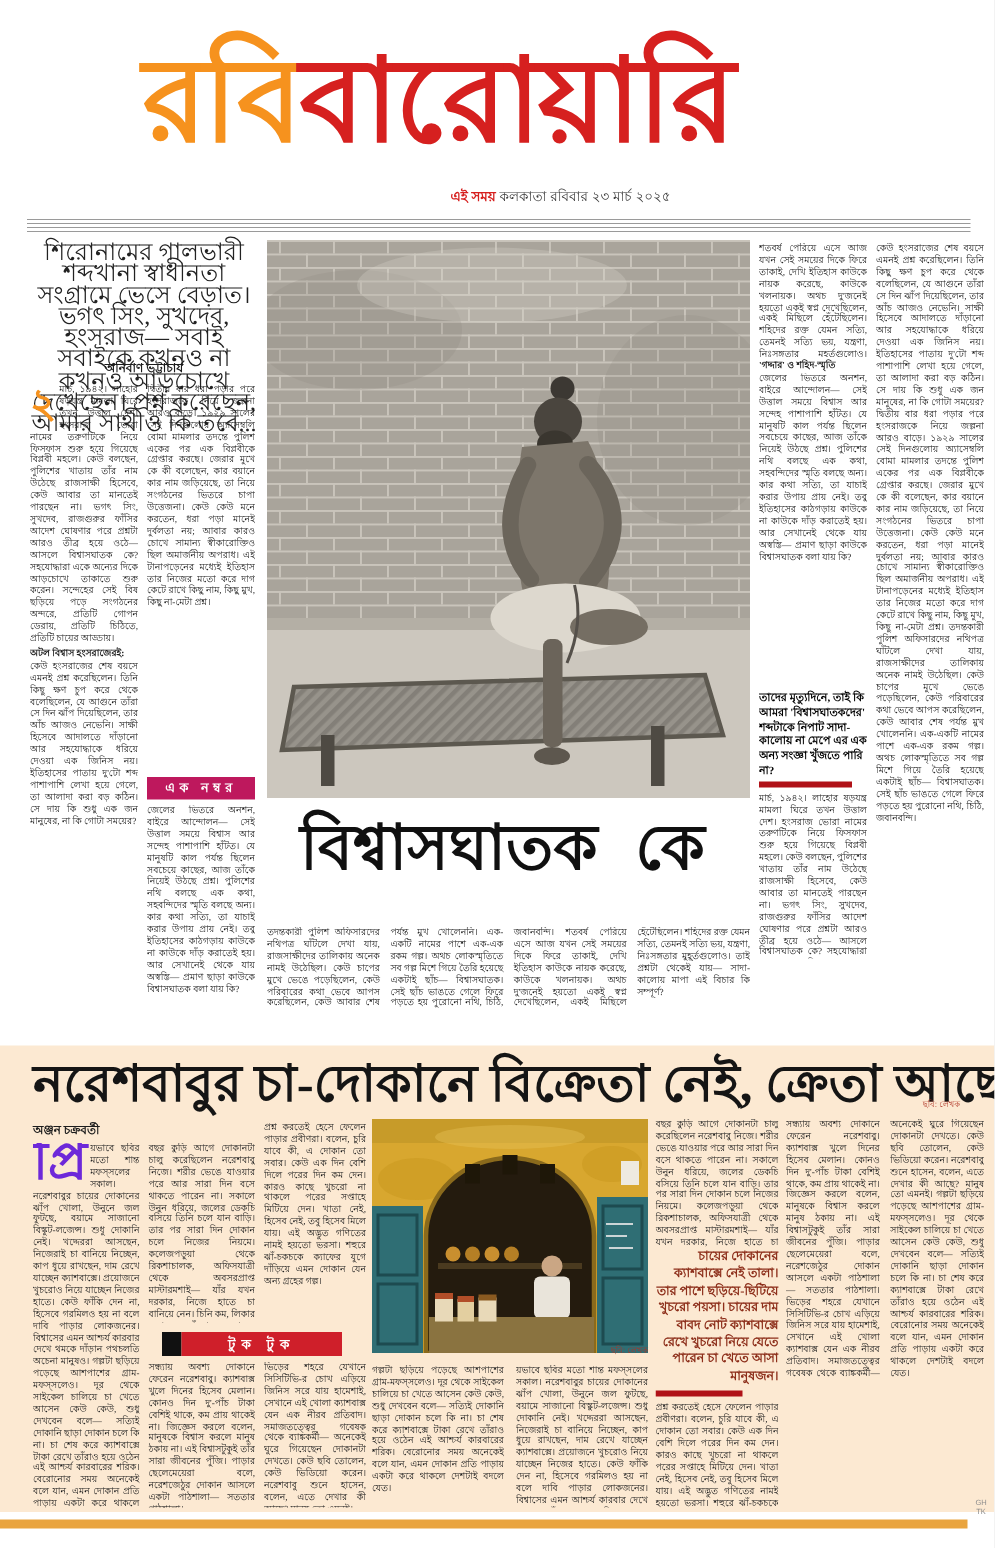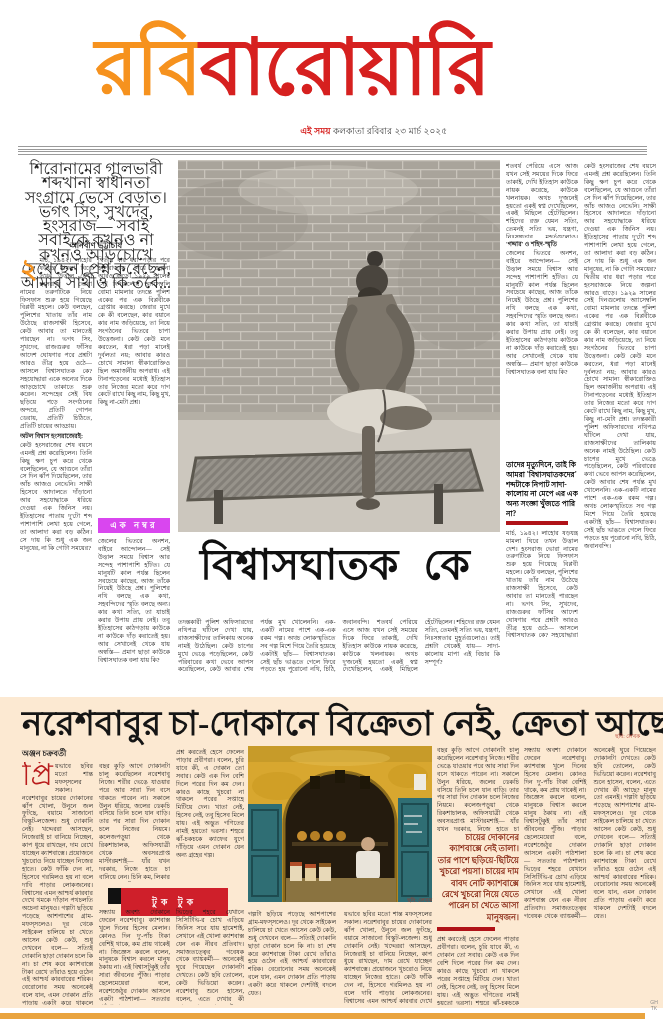--- a/index.html
+++ b/index.html
@@ -16,36 +16,36 @@
   #rules{left:18px;top:146px;width:629px;height:9px;
          background:repeating-linear-gradient(to bottom,#9a9a9a 0,#9a9a9a 1px,transparent 1px,transparent 2.6px);}
   
   .tiny{font-size:6.2px;line-height:7.9px;text-align:justify;color:#1b1b1b;overflow:hidden;}
   .tiny .bold-line{font-weight:bold;display:block;margin:2px 0 1px;}
   .colbox{position:absolute;}
   
   #lede{left:20px;top:162px;width:152px;font-size:16px;line-height:14.3px;text-align:center;color:#222;}
   #byline1{left:20px;top:239px;width:152px;text-align:center;font-weight:bold;font-size:8px;}
   .dropcap1{float:left;font-size:27px;line-height:24px;font-weight:bold;color:#f6921e;padding:1px 2px 0 0;}
-  .dropcap2{float:left;font-size:30px;line-height:24px;font-weight:normal;color:#b91c1c;padding:1px 2px 0 0;}
+  .dropcap2{float:left;font-size:35px;line-height:24px;font-weight:bold;color:#6d28d9;padding:1px 2px 0 0;}
   #headline1{left:200px;top:536px;width:300px;font-size:42px;line-height:1.55;font-weight:bold;color:#101010;white-space:nowrap;font-family:Liberation Mono, monospace;}
-  .redtag{display:flex;align-items:center;justify-content:center;background:#d946ef;color:#fff;
+  .redtag{display:flex;align-items:center;justify-content:center;background:#be185d;color:#fff;
           font-family:"Liberation Sans",sans-serif;font-weight:bold;font-size:8.5px;letter-spacing:3px;height:15px;margin:4px 0;}
   .pullq1{font-weight:bold;font-size:7.4px;line-height:9.8px;text-align:left;color:#000;margin:3px 0 2px;}
   .redbar{height:4px;background:#b01218;width:62px;margin:2px 0 4px;}
   
   #photo1{left:178px;top:160px;width:322px;height:372px;overflow:hidden;}
   #photo2{left:248px;top:746px;width:184px;height:156px;overflow:hidden;}
   
   #peach{left:0;top:697px;width:663px;height:311px;background:#fce9d2;}
   #headline2{left:22px;top:701px;width:620px;font-size:34px;line-height:1.35;font-weight:bold;color:#151515;text-align:center;white-space:nowrap;}
   #byline2{left:22px;top:747px;width:126px;font-weight:bold;font-size:8px;}
   .credit{font-size:5.5px;color:#b03325;font-family:"Liberation Sans",sans-serif;text-align:right;}
   .pullq2{font-weight:bold;font-size:8.4px;line-height:11.4px;color:#8d2f1b;text-align:right;}
-  #tuktuk{left:108px;top:888px;width:120px;height:28px;display:flex;}
+  #tuktuk{left:108px;top:888px;width:120px;height:16px;display:flex;}
   #tuktuk .sq{width:13px;height:16px;background:#111;}
   #tuktuk .lbl{flex:1;display:flex;align-items:center;justify-content:center;background:#cf1f2a;color:#fff;
                font-family:"Liberation Sans",sans-serif;font-weight:bold;font-size:9px;letter-spacing:4px;}
   #bottombar{left:0;top:1013px;width:645px;height:6px;background:#e9a43f;}
   #pressmark{left:646px;top:999px;width:16px;font-size:5px;line-height:6px;color:#8d8d8d;
              font-family:"Liberation Sans",sans-serif;white-space:pre-line;text-align:center;}
 </style>
 </head>
 <body>
 

